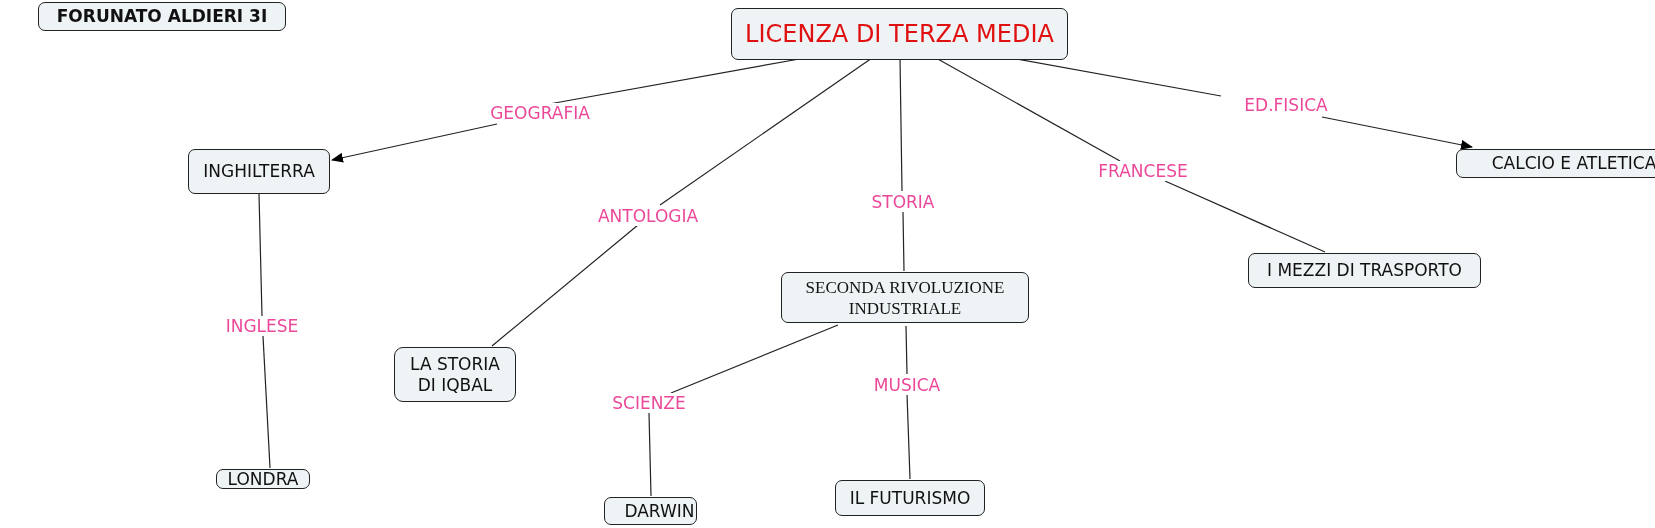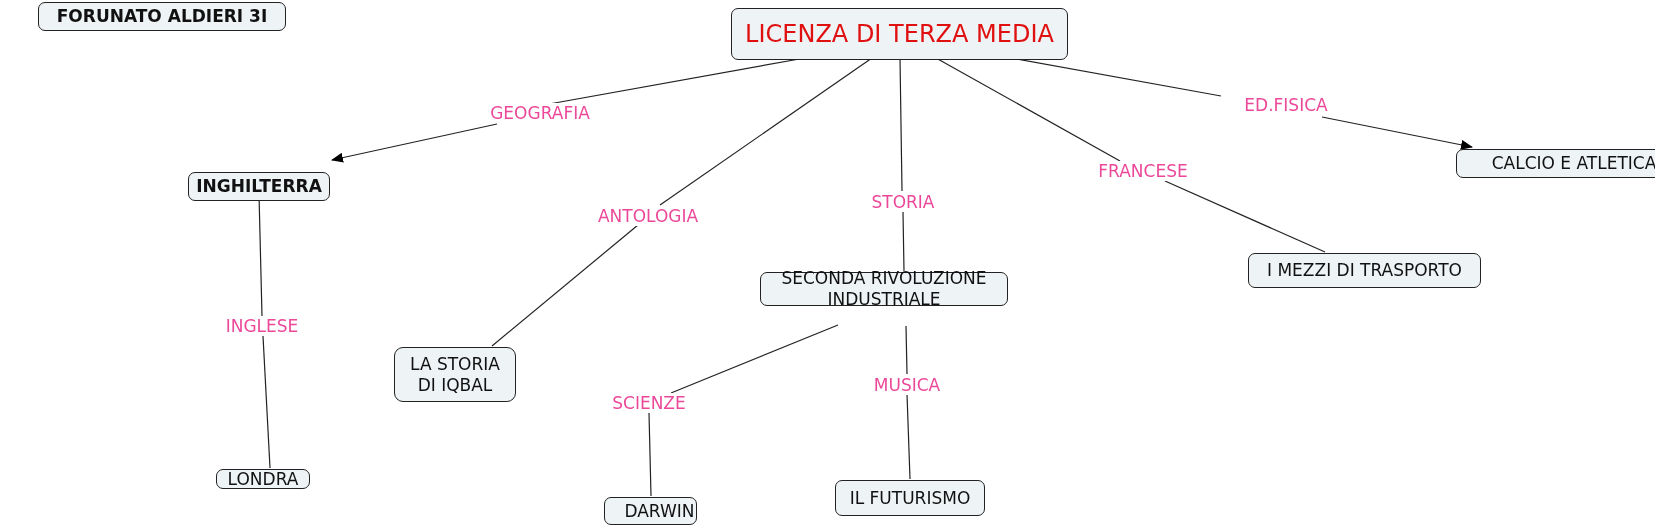--- a/index.html
+++ b/index.html
@@ -51,25 +51,25 @@
 
     <line x1="1011" y1="58" x2="1221" y2="96"></line>
     <line x1="1322" y1="117" x2="1472" y2="147" marker-end="url(#arrow)"></line>
   </g>
 </svg>
 
 <div class="node title" style="left:2px;top:2px;width:248px;height:29px;margin-left:36px;">FORUNATO ALDIERI 3I</div>
 
 <div class="node root" style="left:731px;top:8px;width:337px;height:52px;">LICENZA DI TERZA MEDIA</div>
 
-<div class="node" style="left:188px;top:172px;width:142px;height:29px;font-weight:bold;">INGHILTERRA</div>
+<div class="node" style="left:188px;top:149px;width:142px;height:45px;">INGHILTERRA</div>
 <div class="node" style="left:216px;top:469px;width:94px;height:20px;">LONDRA</div>
 <div class="node" style="left:394px;top:347px;width:122px;height:55px;border-radius:9px;">LA STORIA
 DI IQBAL</div>
-<div class="node" style="left:760px;top:272px;width:248px;height:34px;">SECONDA RIVOLUZIONE
+<div class="node" style="left:781px;top:272px;width:248px;height:51px;font-family:Liberation Serif, serif;">SECONDA RIVOLUZIONE
 INDUSTRIALE</div>
 <div class="node" style="left:604px;top:497px;width:93px;height:28px;padding-left:24px;">DARWIN</div>
 <div class="node" style="left:835px;top:480px;width:150px;height:36px;">IL FUTURISMO</div>
 <div class="node" style="left:1248px;top:253px;width:233px;height:35px;">I MEZZI DI TRASPORTO</div>
 <div class="node" style="left:1456px;top:149px;width:236px;height:29px;">CALCIO E ATLETICA</div>
 
 <div class="lbl" style="left:540px;top:113px;">GEOGRAFIA</div>
 <div class="lbl" style="left:262px;top:326px;">INGLESE</div>
 <div class="lbl" style="left:648px;top:216px;">ANTOLOGIA</div>
 <div class="lbl" style="left:903px;top:202px;">STORIA</div>

